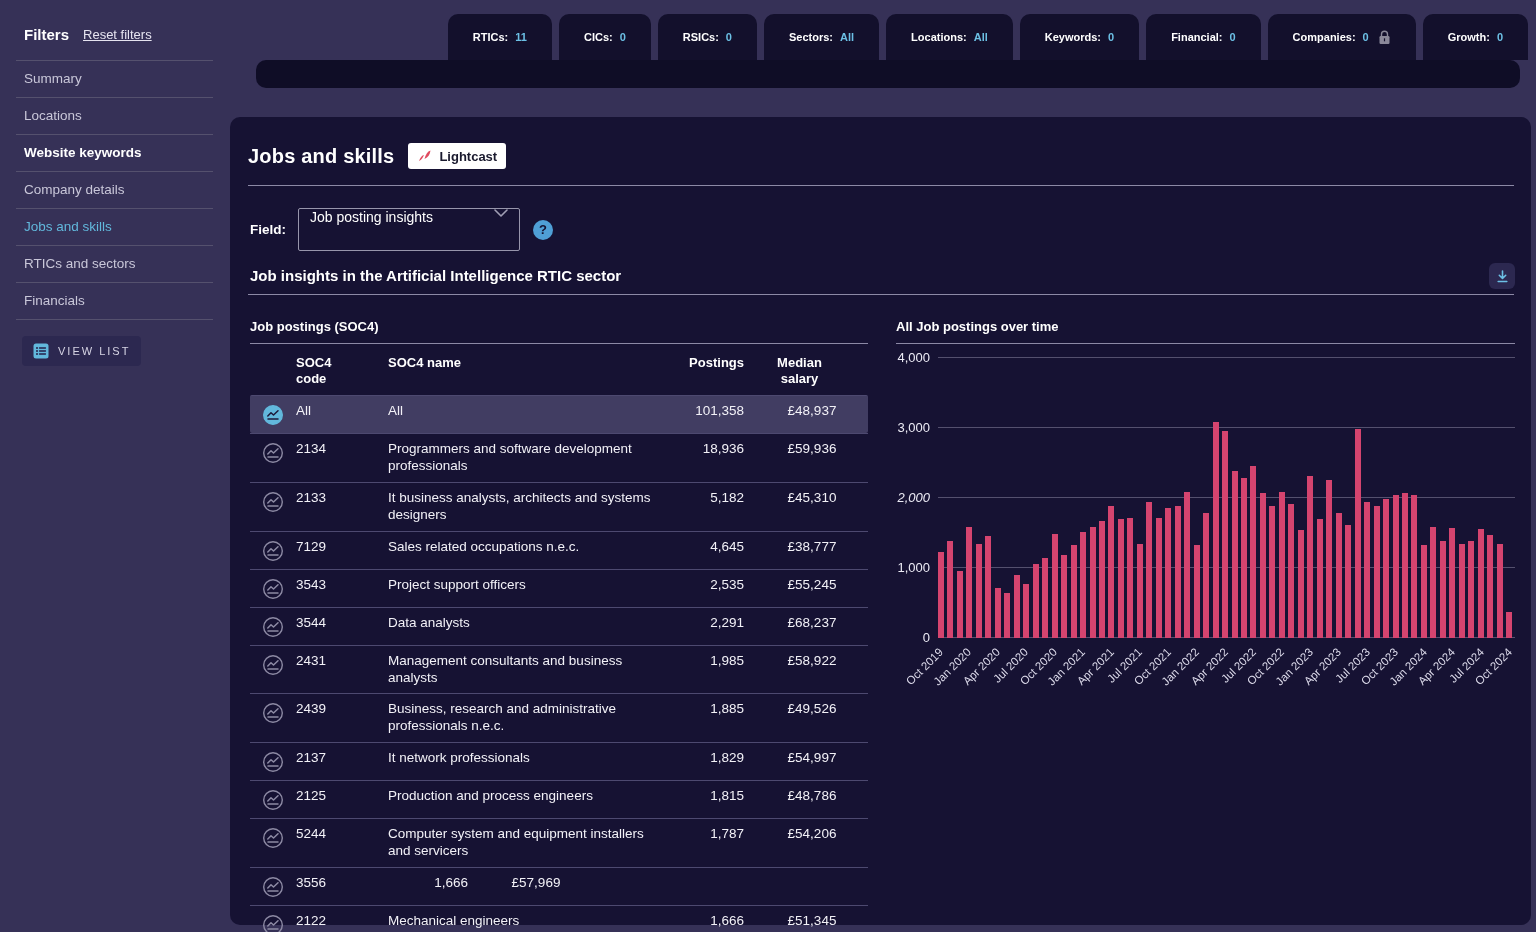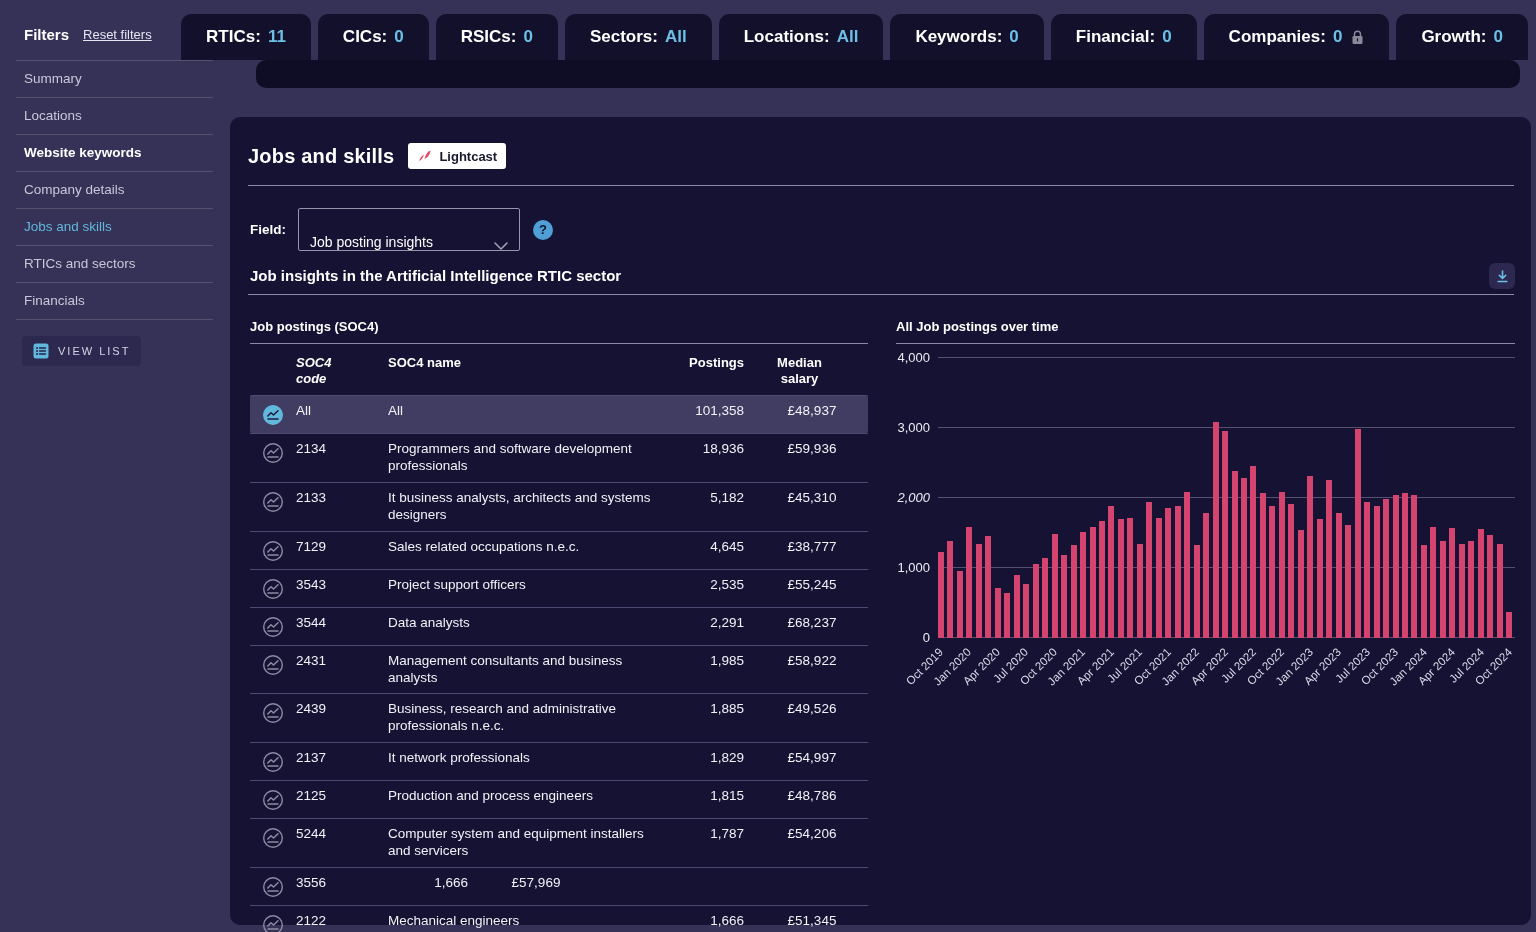--- a/index.html
+++ b/index.html
@@ -23,21 +23,21 @@
     font-family:"Liberation Sans",sans-serif;color:var(--text);
   }
   
   .filters-head{position:absolute;left:24px;top:26px;display:flex;gap:14px;align-items:center;z-index:3;}
   .filters-title{font-size:15px;font-weight:700;color:#fff;}
   .reset-link{font-size:13px;color:#e6e4f0;text-decoration:underline;cursor:pointer;}
   .tabstrip-bg{position:absolute;left:256px;right:16px;top:60px;height:28px;background:var(--strip-bg);border-radius:10px;}
   .tabs{position:absolute;right:8px;top:14px;display:flex;gap:7px;z-index:2;}
   .tab{
     height:46px;display:flex;align-items:center;padding:0 25px;background:var(--tab-bg);
-    border-radius:10px 10px 0 0;font-size:17px;font-weight:700;color:#fff;cursor:pointer;white-space:nowrap;
+    border-radius:10px 10px 0 0;font-size:11px;font-weight:700;color:#fff;cursor:pointer;white-space:nowrap;
   }
   .tab .tab-value{color:var(--cyan);margin-left:7px;}
   .tab .lock-icon-wrap{margin-left:9px;display:inline-flex;}
   
   .sidebar{position:absolute;left:0;top:60px;width:230px;bottom:0;}
   .side-nav{margin:0 17px 0 16px;border-top:1px solid var(--side-div);}
   .side-item{border-bottom:1px solid var(--side-div);padding:10px 8px 11px 8px;font-size:13.5px;color:var(--muted);cursor:pointer;}
   .side-item.em{color:#ffffff;font-weight:700;}
   .side-item.active{color:var(--cyan-icon);}
   .view-list{
@@ -48,39 +48,39 @@
   
   .panel{position:absolute;left:230px;top:117px;width:1301px;height:808px;background:var(--panel-bg);border-radius:10px;}
   .title-row{position:absolute;left:18px;top:26px;display:flex;align-items:center;gap:14px;}
   .panel-title{font-size:20px;font-weight:700;color:#fff;letter-spacing:.2px;}
   .lc-badge{display:inline-flex;align-items:center;gap:5px;background:#fff;border-radius:3px;height:26px;padding:0 9px;}
   .lc-badge .lc-text{color:#19192e;font-size:13px;font-weight:700;}
   .div-a{position:absolute;left:18px;right:17px;top:68px;height:1px;background:var(--head-div);}
   .field-row{position:absolute;left:20px;top:91px;display:flex;align-items:center;}
   .field-label{font-size:13.5px;font-weight:700;color:#fff;margin-right:12px;}
   .select{
-    width:222px;height:43px;border:1px solid #9795ab;border-radius:2px;display:flex;align-items:flex-end;
+    width:222px;height:43px;border:1px solid #9795ab;border-radius:2px;display:flex;align-items:flex-start;
     justify-content:space-between;padding:0 11px;font-size:14px;color:#fff;cursor:pointer;background:transparent;gap:24px;
   }
   .help{
     width:20px;height:20px;border-radius:50%;background:#4f9fd6;color:#141130;font-weight:700;font-size:13px;
     display:inline-flex;align-items:center;justify-content:center;margin-left:13px;cursor:pointer;
   }
   .section-head{position:absolute;left:20px;right:16px;top:150px;display:flex;justify-content:space-between;align-items:flex-start;}
   .section-heading{font-size:15px;font-weight:700;color:#fff;}
   .dl-btn{width:26px;height:26px;border:none;border-radius:6px;background:#2c2850;display:flex;align-items:center;justify-content:center;cursor:pointer;margin-top:-4px;}
   .div-b{position:absolute;left:18px;right:17px;top:177px;height:1px;background:var(--head-div);}
   .columns{position:absolute;left:20px;right:16px;top:202px;bottom:0;display:flex;gap:28px;}
   .col-h3{font-size:13px;font-weight:700;color:#fff;padding-bottom:9px;border-bottom:1px solid var(--head-div);}
   
   .table-col{width:618px;flex:none;}
   .thead{display:flex;align-items:flex-start;padding:11px 0 9px 0;font-size:13px;font-weight:700;color:#fff;line-height:1.2;}
   .c-icon{width:46px;flex:none;display:flex;justify-content:center;}
   .c-code{width:92px;flex:none;}
-  .thead .c-code{padding-right:40px;font-style:italic;}
+  .thead .c-code{padding-right:40px;}
   .c-name{flex:1;padding-right:12px;}
   .c-post{width:80px;flex:none;text-align:right;}
   .c-sal{width:84px;flex:none;margin-left:26px;margin-right:14px;text-align:center;}
   .thead .c-sal{text-align:center;padding-right:25px;}
   .trow{display:flex;align-items:flex-start;padding:7px 0;border-top:1px solid var(--row-div);font-size:13.5px;color:var(--text);line-height:1.25;cursor:pointer;}
   .trow:last-child{border-bottom:1px solid var(--row-div);}
   .trow.selected{background:#413d62;border-radius:2px;}
   .trow .c-icon{padding-top:1px;}
   .ticon circle{stroke:#8d8aa4;fill:none;stroke-width:1.4;}
   .ticon path{stroke:#8d8aa4;fill:none;stroke-width:1.5;stroke-linecap:round;stroke-linejoin:round;}

